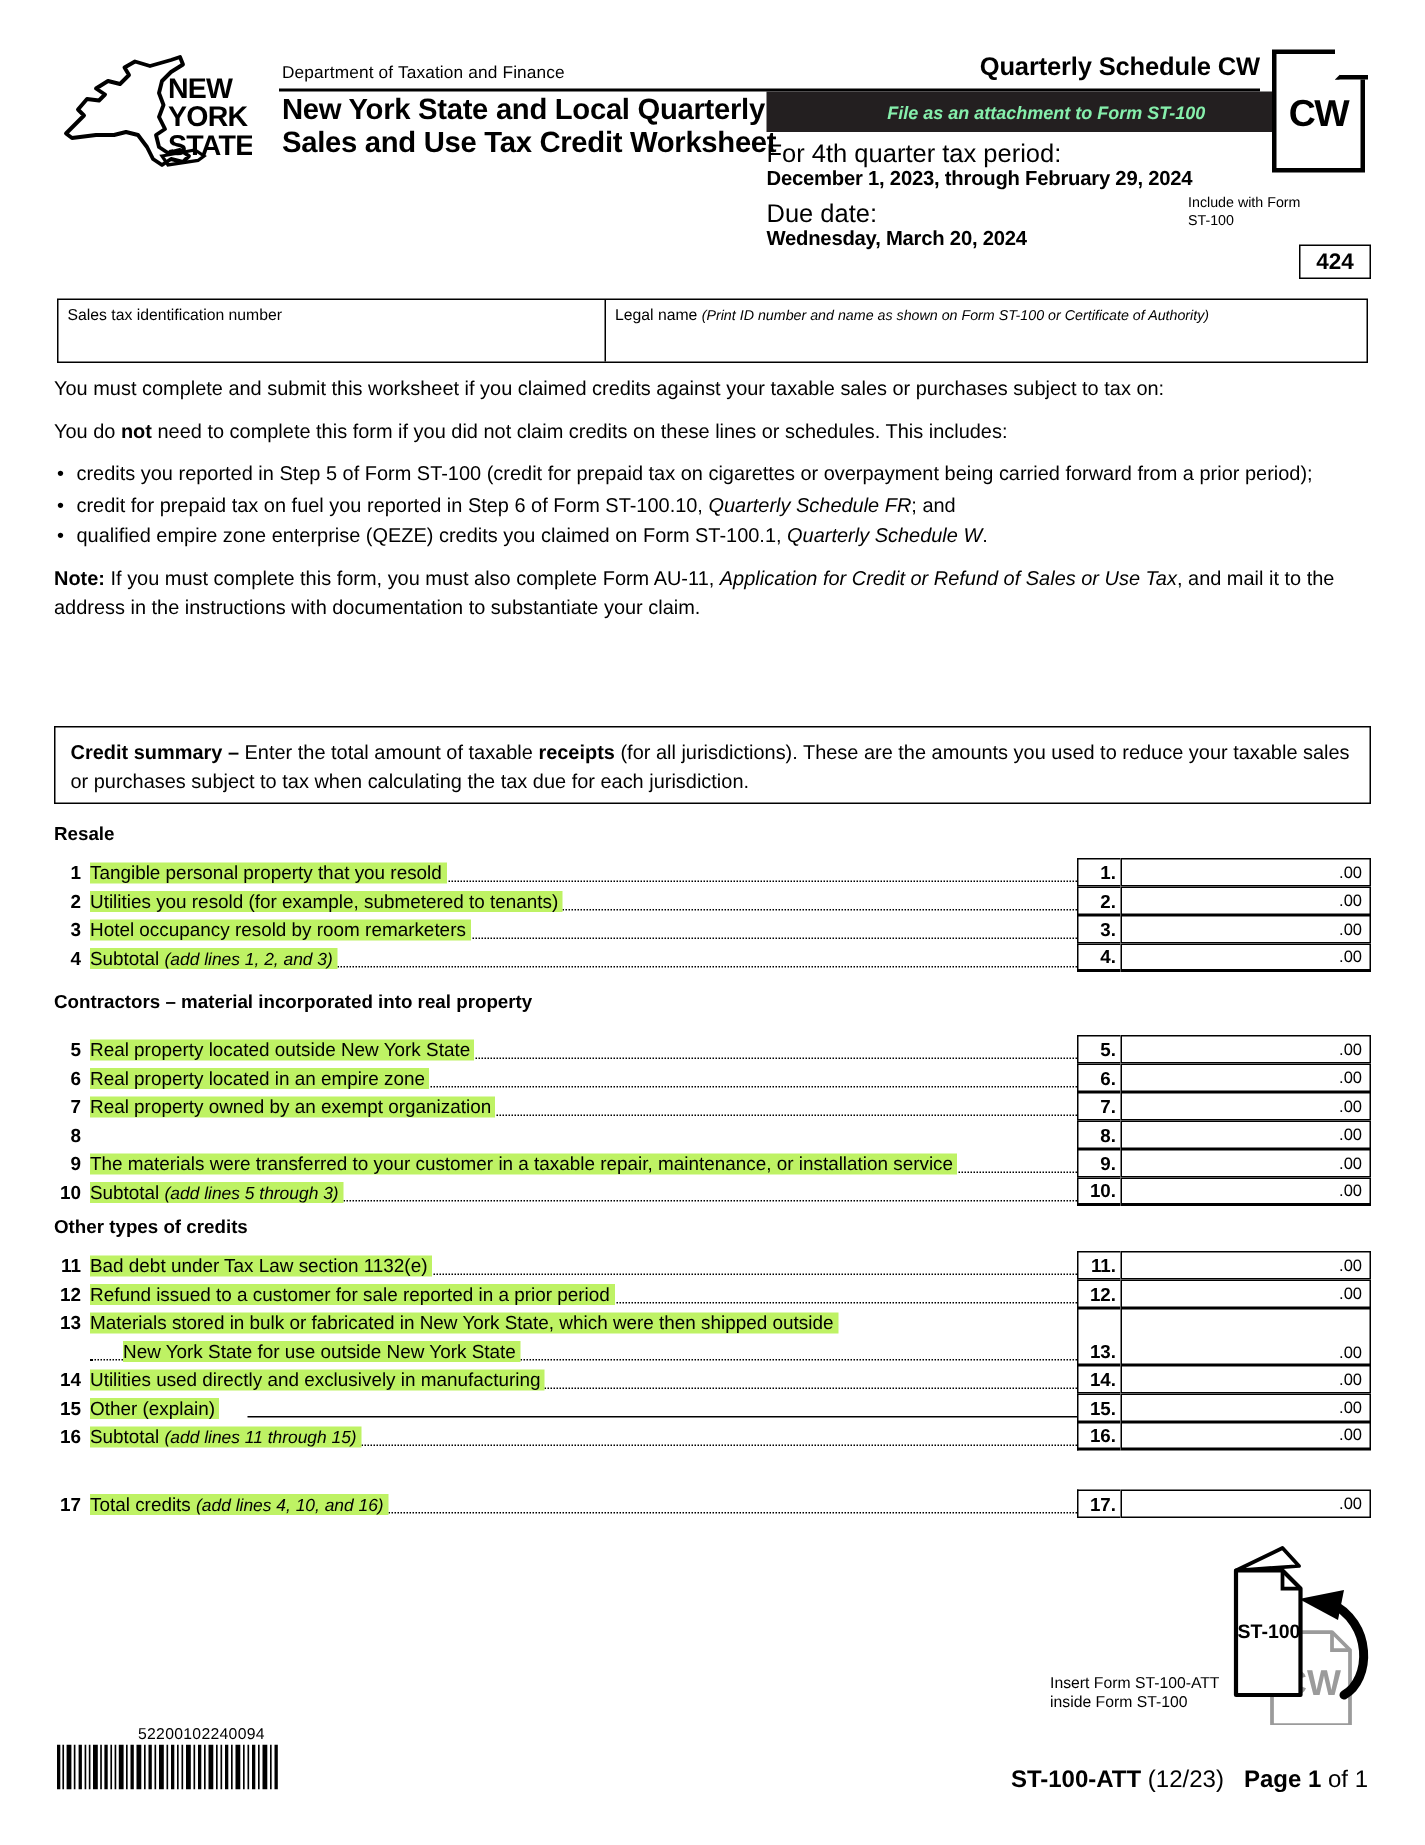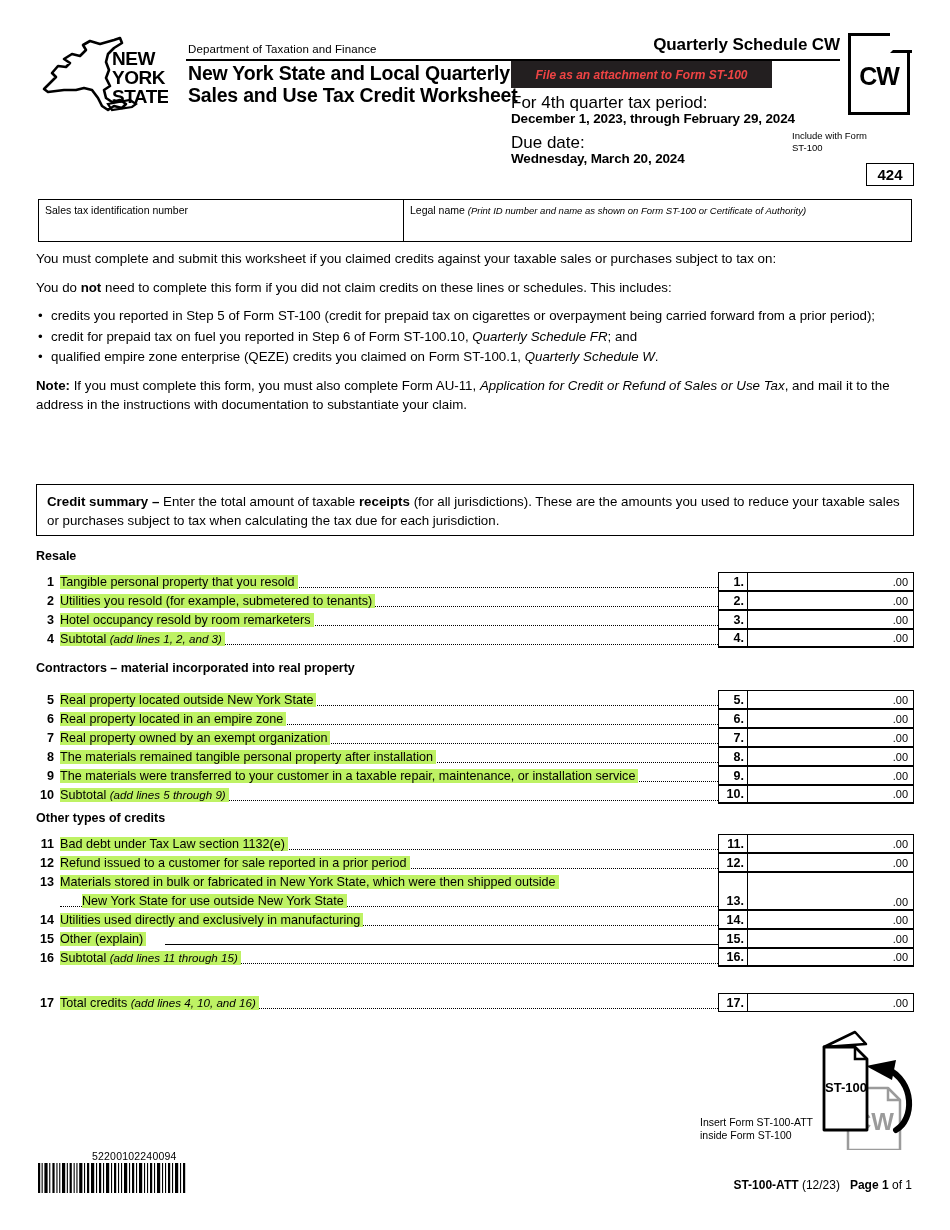--- a/index.html
+++ b/index.html
@@ -31,22 +31,22 @@
     font-size:19.5px; font-weight:bold; line-height:21.5px;
     letter-spacing:-.2px;
   }
 
   .sched-title {
     position:absolute; right:110px; top:35px;
     font-size:17px; font-weight:bold; letter-spacing:-.1px;
     white-space:nowrap;
   }
   .attach-bar {
-    position:absolute; left:511px; top:61px; width:261px; height:27px;
-    background:#231f20; color:#ef4444;
+    position:absolute; left:511px; top:61px; width:373px; height:27px;
+    background:#231f20; color:#86efac;
     display:flex; align-items:center; justify-content:center;
     font-size:12px; font-weight:bold; font-style:italic;
   }
   .period-block { position:absolute; left:511px; top:96px; width:340px; }
   .period-lbl { font-size:17px; line-height:14px; }
   .period-val { font-size:13.5px; font-weight:bold; line-height:17px; letter-spacing:-.15px;}
   .due-block { position:absolute; left:511px; top:136px; width:340px; }
 
   .cw-icon {
     position:absolute; left:848px; top:33px; width:62px; height:82px;
@@ -148,21 +148,21 @@
   
   .bottom-graphic { position:absolute; left:700px; top:1020px; width:230px; height:130px; }
   .insert-cap {
     position:absolute; left:700px; top:1116px; width:130px;
     text-align:left; font-size:10.5px; line-height:12.5px;
   }
 
   
   .barcode { position:absolute; left:38px; top:1163px; width:150px; height:30px; }
   .barcode-num { position:absolute; left:92px; top:1150px; font-size:10.5px; letter-spacing:.2px;}
-  .footer-right { position:absolute; right:38px; top:1178px; font-size:12px; white-space:nowrap;}
+  .footer-right { position:absolute; right:38px; top:1178px; font-size:16px; white-space:nowrap;}
   .footer-right .b { font-weight:bold; }
 </style>
 </head>
 <body>
 
 <div class="page">
 
   <div class="header">
 
     <div class="ny-logo">
@@ -288,37 +288,37 @@
     <div class="row">
       <div class="num">7</div>
       <div class="desc"><span class="leader"></span><span class="txt">Real property owned by an exempt organization</span></div>
       <div class="amt">
         <div class="lnum">7.</div>
         <div class="fld">.00</div>
       </div>
     </div>
     <div class="row">
       <div class="num">8</div>
-      <div class="desc"><span class="leader"></span><span class="txt">The materials remained tangible personal property after installation</span></div>
+      <div class="desc"><span class="leader"></span></div>
       <div class="amt">
         <div class="lnum">8.</div>
         <div class="fld">.00</div>
       </div>
     </div>
     <div class="row">
       <div class="num">9</div>
       <div class="desc"><span class="leader"></span><span class="txt">The materials were transferred to your customer in a taxable repair, maintenance, or installation service</span></div>
       <div class="amt">
         <div class="lnum">9.</div>
         <div class="fld">.00</div>
       </div>
     </div>
     <div class="row">
       <div class="num">10</div>
-      <div class="desc"><span class="leader"></span><span class="txt"><span>Subtotal</span> <i>(add lines 5 through 9)</i></span></div>
+      <div class="desc"><span class="leader"></span><span class="txt"><span>Subtotal</span> <i>(add lines 5 through 3)</i></span></div>
       <div class="amt thick">
         <div class="lnum">10.</div>
         <div class="fld">.00</div>
       </div>
     </div>
   </div>
 
   <div class="sec-head" style="top:811px">Other types of credits</div>
 
   <div class="lines" style="top:834px">

